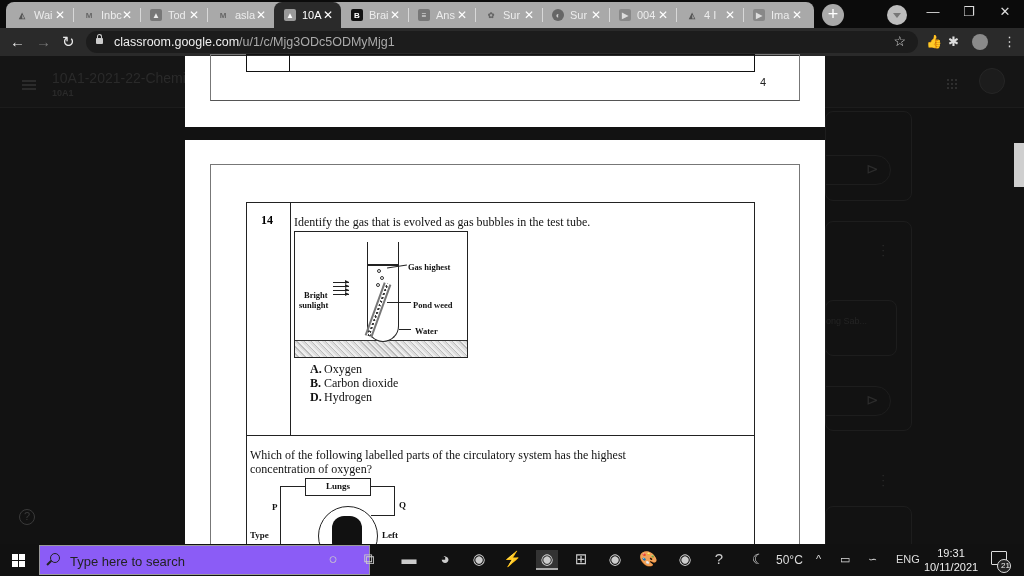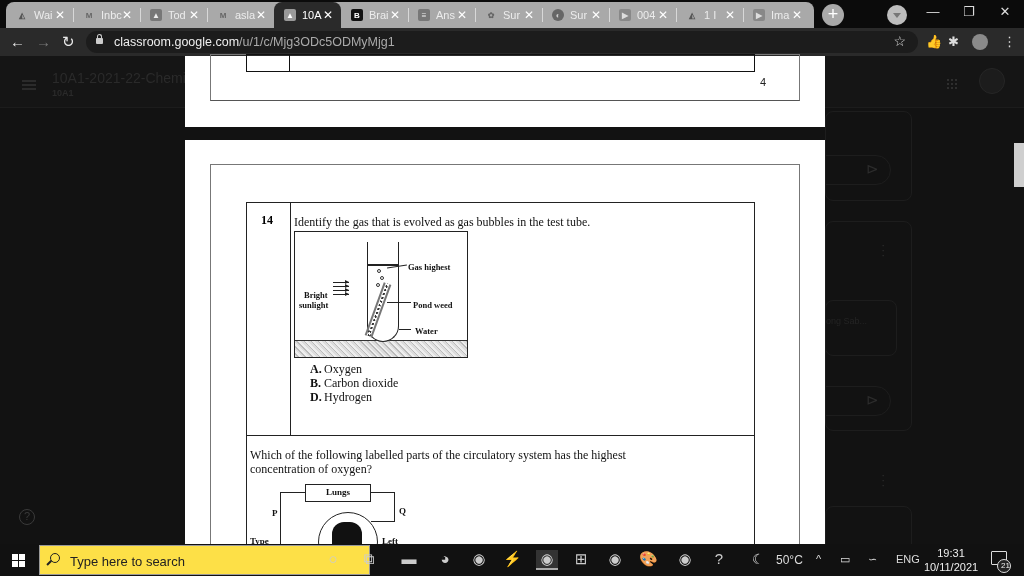--- a/index.html
+++ b/index.html
@@ -60,29 +60,29 @@
   .fig1{position:relative;width:174px;height:127px;border:1.5px solid #222;margin-top:2px}
   .sand{position:absolute;left:0;bottom:0;width:100%;height:17px;border-top:1.5px solid #333;background:repeating-linear-gradient(45deg,#ddd 0 2px,#bbb 2px 3px,#eee 3px 5px)}
   .tube{position:absolute;left:72px;top:10px;width:32px;height:100px;border:1.5px solid #222;border-top:none;border-radius:0 0 16px 16px;background:#fff}
   .tube::before{content:"";position:absolute;left:0;top:22px;width:100%;height:1.5px;background:#222}
   .bubble{position:absolute;width:4px;height:4px;border:1px solid #333;border-radius:50%}
   .weed{position:absolute;left:82px;top:50px;width:2px;height:56px;background:repeating-linear-gradient(0deg,#333 0 2px,#fff 2px 4px);transform:rotate(20deg);box-shadow:-3px 0 0 #777,3px 0 0 #777}
   .flabel{position:absolute;font-size:8.5px;font-weight:bold;color:#111;white-space:nowrap}
   .leader{position:absolute;height:1px;background:#222}
   .arrow{position:absolute;left:38px;width:16px;height:1px;background:#222}
   .arrow::after{content:"";position:absolute;right:-2px;top:-2px;border:2.5px solid transparent;border-left:4px solid #222}
-  .fig2{position:relative;width:180px;height:60px;margin-top:8px}
+  .fig2{position:relative;width:180px;height:60px;margin-top:2px}
   .lungs{position:absolute;left:55px;top:0;width:66px;height:18px;border:1.5px solid #222;text-align:center;font-size:9px;font-weight:bold;line-height:15px}
   .wire{position:absolute;border-color:#222;border-style:solid;border-width:0}
   .heartarc{position:absolute;left:68px;top:28px;width:60px;height:60px;border:1.5px solid #222;border-radius:50%}
   .heart{position:absolute;left:82px;top:38px;width:30px;height:30px;background:#111;border-radius:40% 40% 10% 10%}
   
   .taskbar{position:absolute;left:0;top:544px;width:1024px;height:32px;background:#111}
   .winlogo{position:absolute;left:12px;top:10px;width:13px;height:13px;background:linear-gradient(#fff,#fff) 0 0/6px 6px no-repeat,linear-gradient(#fff,#fff) 7px 0/6px 6px no-repeat,linear-gradient(#fff,#fff) 0 7px/6px 6px no-repeat,linear-gradient(#fff,#fff) 7px 7px/6px 6px no-repeat}
-  .search{position:absolute;left:39px;top:1px;width:331px;height:30px;background:#fde047;border:1px solid #999}
+  .search{position:absolute;left:39px;top:1px;width:331px;height:30px;background:#8b5cf6;border:1px solid #999}
   .search .mag{position:absolute;left:10px;top:7px;width:10px;height:10px;border:1.5px solid #222;border-radius:50%}
   .search .mag::after{content:"";position:absolute;left:-5px;top:8px;width:6px;height:1.5px;background:#222;transform:rotate(-45deg)}
   .search .ph{position:absolute;left:30px;top:8px;font-size:13px;color:#222}
   .tb{position:absolute;top:6px;width:22px;height:20px;color:#ccc;font-size:15px;text-align:center}
   .tb.active{background:#333;border-bottom:2px solid #aaa}
   .tray{position:absolute;top:9px;color:#ddd;font-size:11px}
   .clock{position:absolute;left:922px;top:2px;color:#eee;font-size:11px;text-align:center;line-height:14px;width:58px}
   .notif{position:absolute;left:991px;top:7px;width:16px;height:14px;border:1.5px solid #ddd;border-radius:1px}
   .notif span{position:absolute;left:5px;top:7px;width:14px;height:14px;border-radius:50%;background:#222;border:1px solid #ddd;color:#eee;font-size:8px;line-height:12px;text-align:right}
 </style>
@@ -136,21 +136,21 @@
         <span class="label">Sur</span>
         <span class="x">✕</span>
       </div>
     <div class="tab">
         <span class="favicon" style="background:#888;color:#ddd">▶</span>
         <span class="label">004</span>
         <span class="x">✕</span>
       </div>
     <div class="tab">
         <span class="favicon" style="color:#555">◭</span>
-        <span class="label">1 I</span>
+        <span class="label">4 I</span>
         <span class="x">✕</span>
       </div>
     <div class="tab">
         <span class="favicon" style="background:#888;color:#ddd">▶</span>
         <span class="label">Ima</span>
         <span class="x">✕</span>
       </div>
   </div>
   <div class="newtab">+</div>
   <div class="profile-dot"></div>

